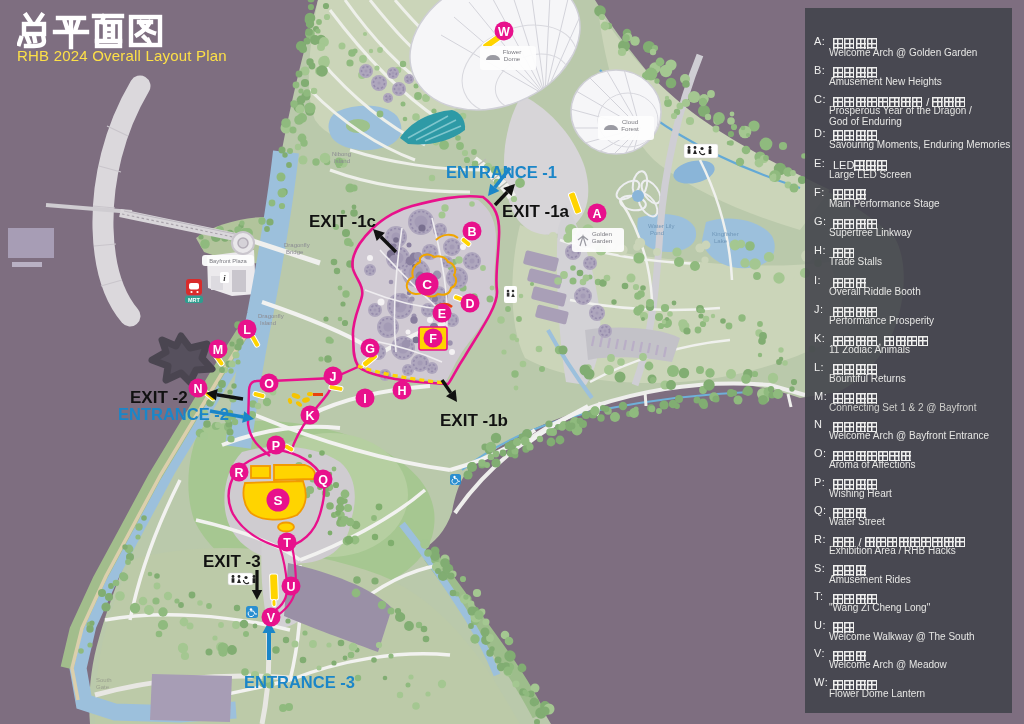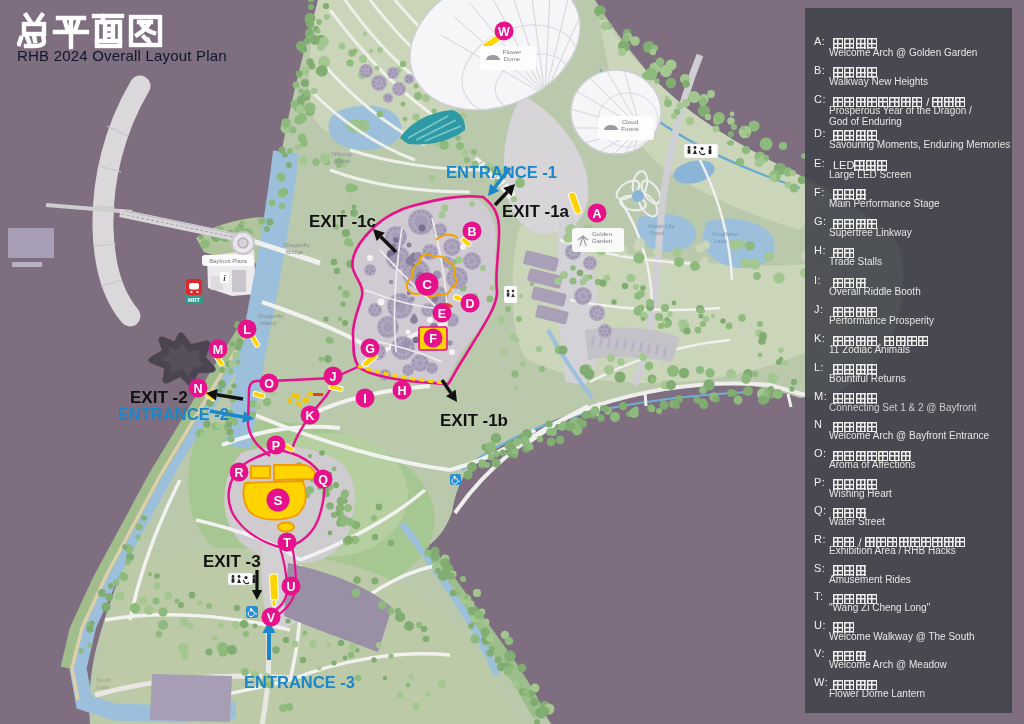--- a/index.html
+++ b/index.html
@@ -10,21 +10,21 @@
 .le{position:relative;margin-left:24px;margin-top:0;font-size:10px;line-height:11px;color:#e6e6e4;white-space:nowrap;padding-top:0;}
 .lc+.le{margin-top:12px;}
 .cj{display:inline-block;width:10.2px;height:10.2px;margin:0 1.1px 0 0;
 background:linear-gradient(#efefee,#efefee) left top/100% 1.5px,
 linear-gradient(#efefee,#efefee) left bottom/100% 1.5px,
 linear-gradient(#efefee,#efefee) left top/1.5px 100%,
 linear-gradient(#efefee,#efefee) right top/1.5px 100%,
 linear-gradient(#efefee,#efefee) center/100% 1.5px,
 linear-gradient(#efefee,#efefee) center/1.5px 100%;
 background-repeat:no-repeat;}
-#subtitle{position:absolute;left:17px;top:47px;font-size:15px;color:#0f172a;letter-spacing:0.2px;}
+#subtitle{position:absolute;left:17px;top:47px;font-size:15px;color:#fde047;letter-spacing:0.2px;}
 </style></head>
 <body>
 <div id="stage">
 <svg width="1024" height="724" viewBox="0 0 1024 724" xmlns="http://www.w3.org/2000/svg" style="position:absolute;left:0;top:0">
       <rect x="0" y="0" width="1024" height="724" fill="#7e6e80"></rect>
 <path d="M318,0 L595,0 C612,28 638,62 665,92 C700,125 745,155 792,175 C830,191 868,212 895,238
 C908,262 906,300 893,332 C880,362 858,383 838,392 L800,398 C770,388 742,382 712,383
 C670,385 630,394 588,408 C545,422 505,440 478,462 C463,471 456,490 452,512
 C446,531 433,544 423,549 C437,570 470,608 498,646 C520,676 540,704 551,724
 L90,724 C88,700 90,668 99,638 C108,606 122,568 140,528 C160,482 184,432 208,390
@@ -1258,21 +1258,21 @@
 <div id="subtitle">RHB 2024 Overall Layout Plan</div>
 <div id="legend">
       <div class="lr" style="top:26.5px">
         <span class="ll">A:</span>
         <span class="lc"><span class="cj"></span><span class="cj"></span><span class="cj"></span><span class="cj"></span></span>
         <div class="le">Welcome Arch @ Golden Garden</div>
       </div>
       <div class="lr" style="top:55.5px">
         <span class="ll">B:</span>
         <span class="lc"><span class="cj"></span><span class="cj"></span><span class="cj"></span><span class="cj"></span></span>
-        <div class="le">Walkway New Heights</div>
+        <div class="le">Amusement New Heights</div>
       </div>
       <div class="lr" style="top:85px">
         <span class="ll">C:</span>
         <span class="lc"><span class="cj"></span><span class="cj"></span><span class="cj"></span><span class="cj"></span><span class="cj"></span><span class="cj"></span><span class="cj"></span><span class="cj"></span><span class="lt"> / </span><span class="cj"></span><span class="cj"></span><span class="cj"></span></span>
         <div class="le">Prosperous Year of the Dragon /</div>
         <div class="le">God of Enduring</div>
       </div>
       <div class="lr" style="top:118.5px">
         <span class="ll">D:</span>
         <span class="lc"><span class="cj"></span><span class="cj"></span><span class="cj"></span><span class="cj"></span></span>

